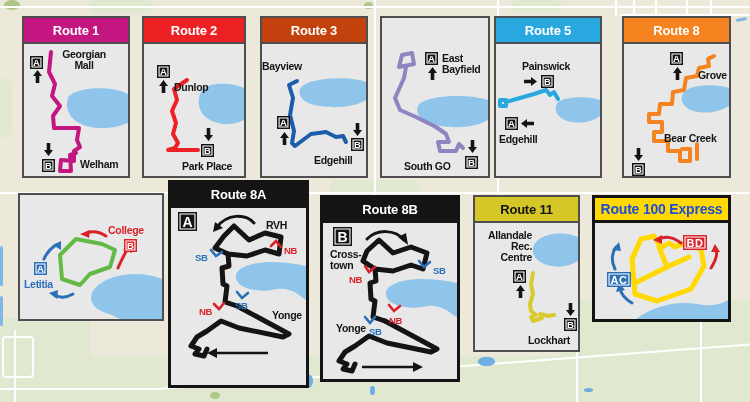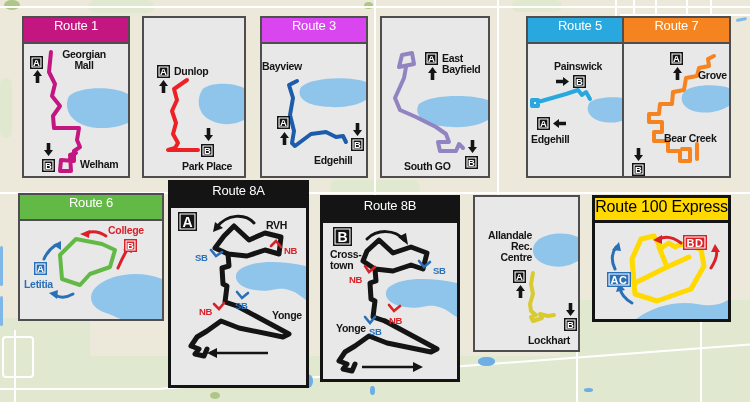--- a/index.html
+++ b/index.html
@@ -9,22 +9,22 @@
   .green{position:absolute;background:#e0e9cf;border-radius:8px}
   .dgreen{position:absolute;background:#aec687;border-radius:50%}
   .road-h{position:absolute;height:2px;background:#fff}
   .road-v{position:absolute;width:2px;background:#fff}
   .stream{position:absolute;background:#7fb8e8;border-radius:2px}
   .pond{position:absolute;background:#6faee4;border-radius:45%}
   .blockline{position:absolute;border:2px solid #fff;background:transparent}
   
   .card{position:absolute;background:#e8e8e9;border:2px solid #4e4e50;box-sizing:border-box}
   .card.heavy{border:3px solid #141414}
-  .hdr{height:24px;display:flex;justify-content:center;
-       font-weight:normal;font-size:13px;letter-spacing:-0.2px;color:#fff;border-bottom:2px solid #4e4e50}
+  .hdr{height:24px;display:flex;align-items:center;justify-content:center;
+       font-weight:bold;font-size:13px;letter-spacing:-0.2px;color:#fff;border-bottom:2px solid #4e4e50}
   .card.heavy .hdr{border-bottom:3px solid #141414;height:22px}
   .body{position:absolute;left:0;right:0;bottom:0;top:26px;overflow:hidden}
   .card.heavy .body{top:25px}
   .bsvg{position:absolute;left:0;top:0}
   .lbl{position:absolute;font-weight:bold;color:#141414;font-size:10.5px;line-height:11px;
        letter-spacing:-0.3px;white-space:nowrap}
   .lbl span{display:block}
   .mk{position:absolute;width:13px;height:13px;--c:#141414;background:var(--c);
       box-shadow:inset 0 0 0 1.5px var(--c),inset 0 0 0 2.6px #fff;
       color:#fff;font-weight:bold;font-size:9.5px;display:flex;align-items:center;justify-content:center}
@@ -33,26 +33,26 @@
   .mk.blue{--c:#2a70b8}
   .mk.red{--c:#d92128}
   .dar{position:absolute;width:9px;height:13px}
   .dar.down{transform:rotate(180deg)}
   .dar.left{transform:rotate(-90deg)}
   .dar.right{transform:rotate(90deg)}
   .tag{position:absolute;font-weight:bold;font-size:9.5px;letter-spacing:-0.3px}
   .tag.blue{color:#2a70b8}
   .tag.red{color:#d92128}
   
-  .r1 .hdr{background:#c31680}.r2 .hdr{background:#ed2024}.r3 .hdr{background:#d946ef}
+  .r1 .hdr{background:#c31680}.r2 .hdr{background:#ed2024}.r3 .hdr{background:#c2410c}
   .r4 .hdr{background:#9184c0}.r5 .hdr{background:#29a8e0}.r7 .hdr{background:#f5831f}
   .r6 .hdr{background:#62b946}
   .r8a .hdr,.r8b .hdr{background:#141414}
   .r11 .hdr{background:#d5c728;color:#141414}
-  .r100 .hdr{background:#ffd900;color:#000000;font-size:16px}
+  .r100 .hdr{background:#ffd900;color:#1d4ed8;font-size:14px}
 </style>
 </head>
 <body>
 
 <div id="stage">
 
   <div>
     <div class="green" style="left:88px;top:0;width:66px;height:13px"></div>
     <div class="green" style="left:512px;top:0;width:50px;height:12px"></div>
     <div class="green" style="left:0;top:78px;width:12px;height:60px"></div>
@@ -107,27 +107,30 @@
       </div>
       <svg class="dar down" style="left:20px;top:99px" viewBox="0 0 9 13">
           <path d="M4.5,0 L9,6 L6.3,6 L6.3,13 L2.7,13 L2.7,6 L0,6 Z" fill="#141414"></path>
         </svg>
       <div class="mk" style="left:18px;top:115px">B</div>
       <div class="lbl" style="left:56px;top:115px">Welham</div>
     </div>
   </div>
 
   <div class="card r2" style="left:142px;top:16px;width:104px;height:162px">
+    <div class="hdr">
+        <span>Route 2</span>
+      </div>
     <div class="body">
       <svg class="bsvg" width="100" height="134">
         <path d="M58,46 C52,56 54,70 66,76 C80,83 92,80 100,76 L100,44 C88,38 64,38 58,46 Z" fill="#8fc5ea"></path>
         <path d="M43,36 L30,45 L33,56 L28,67 L32,79 L29,90 L34,99 L31,104 L24,106 L54,106" fill="none" stroke="#ed2024" stroke-width="4" stroke-linejoin="round" stroke-linecap="round"></path>
       </svg>
       <div class="mk" style="left:13px;top:21px">A</div>
-      <div class="lbl" style="left:30px;top:22px">Dunlop</div>
+      <div class="lbl" style="left:30px;top:38px">Dunlop</div>
       <svg class="dar" style="left:15px;top:36px" viewBox="0 0 9 13">
           <path d="M4.5,0 L9,6 L6.3,6 L6.3,13 L2.7,13 L2.7,6 L0,6 Z" fill="#141414"></path>
         </svg>
       <svg class="dar down" style="left:60px;top:84px" viewBox="0 0 9 13">
           <path d="M4.5,0 L9,6 L6.3,6 L6.3,13 L2.7,13 L2.7,6 L0,6 Z" fill="#141414"></path>
         </svg>
       <div class="mk" style="left:57px;top:100px">B</div>
       <div class="lbl" style="left:38px;top:117px">Park Place</div>
     </div>
   </div>
@@ -170,21 +173,21 @@
         <span>Bayfield</span>
       </div>
       <svg class="dar down" style="left:86px;top:96px" viewBox="0 0 9 13">
           <path d="M4.5,0 L9,6 L6.3,6 L6.3,13 L2.7,13 L2.7,6 L0,6 Z" fill="#141414"></path>
         </svg>
       <div class="mk" style="left:83px;top:112px">B</div>
       <div class="lbl" style="left:22px;top:117px">South GO</div>
     </div>
   </div>
 
-  <div class="card r5" style="left:526px;top:16px;width:108px;height:162px">
+  <div class="card r5" style="left:494px;top:16px;width:108px;height:162px">
     <div class="hdr">
         <span>Route 5</span>
       </div>
     <div class="body">
       <svg class="bsvg" width="104" height="134">
         <path d="M62,58 C56,66 62,76 76,78 C90,80 98,76 104,72 L104,56 C94,52 70,52 62,58 Z" fill="#8fc5ea"></path>
         <path d="M4,62 L4,56 L10,56 L10,62 Z M10,58 L38,50 L50,46 L54,51 L58,48 L62,55" fill="none" stroke="#29a8e0" stroke-width="4" stroke-linejoin="round" stroke-linecap="round"></path>
       </svg>
       <div class="lbl" style="left:26px;top:17px">Painswick</div>
       <svg class="dar right" style="left:30px;top:31px" viewBox="0 0 9 13">
@@ -194,21 +197,21 @@
       <div class="mk" style="left:9px;top:73px">A</div>
       <svg class="dar left" style="left:27px;top:73px" viewBox="0 0 9 13">
           <path d="M4.5,0 L9,6 L6.3,6 L6.3,13 L2.7,13 L2.7,6 L0,6 Z" fill="#141414"></path>
         </svg>
       <div class="lbl" style="left:3px;top:90px">Edgehill</div>
     </div>
   </div>
 
   <div class="card r7" style="left:622px;top:16px;width:109px;height:162px">
     <div class="hdr">
-        <span>Route 7</span>
+        <span>Route 8</span>
       </div>
     <div class="body">
       <svg class="bsvg" width="105" height="134">
         <path d="M60,48 C54,56 60,66 74,68 C88,70 98,66 105,62 L105,44 C94,40 68,40 60,48 Z" fill="#8fc5ea"></path>
         <path d="M90,12 L84,15 L85,22 L75,24 L73,32 L62,34 L60,46 L49,48 L48,60 L36,60 L35,70 L25,70 L25,78 L38,78 L38,88 L30,88 L30,97 L44,97 L44,107 L56,107 L56,117 L66,117 L66,105 L58,105" fill="none" stroke="#f5831f" stroke-width="4" stroke-linejoin="round" stroke-linecap="round"></path>
         <path d="M73,100 L73,115" fill="none" stroke="#f5831f" stroke-width="4" stroke-linecap="round"></path>
       </svg>
       <div class="mk" style="left:46px;top:8px">A</div>
       <svg class="dar" style="left:49px;top:23px" viewBox="0 0 9 13">
           <path d="M4.5,0 L9,6 L6.3,6 L6.3,13 L2.7,13 L2.7,6 L0,6 Z" fill="#141414"></path>
@@ -216,23 +219,20 @@
       <div class="lbl" style="left:74px;top:26px">Grove</div>
       <div class="lbl" style="left:40px;top:89px">Bear Creek</div>
       <svg class="dar down" style="left:10px;top:104px" viewBox="0 0 9 13">
           <path d="M4.5,0 L9,6 L6.3,6 L6.3,13 L2.7,13 L2.7,6 L0,6 Z" fill="#141414"></path>
         </svg>
       <div class="mk" style="left:8px;top:119px">B</div>
     </div>
   </div>
 
   <div class="card r6" style="left:18px;top:193px;width:146px;height:128px">
-    <div class="hdr">
-        <span>Route 6</span>
-      </div>
     <div class="body">
       <svg class="bsvg" width="142" height="100">
         <path d="M76,66 C66,76 72,88 86,92 C94,94 100,100 112,100 L142,100 L142,58 C118,48 88,54 76,66 Z" fill="#8fc5ea"></path>
         <path d="M40,34 L56,18 L82,23 L95,29 L90,46 L70,53 L60,64 L42,58 Z" fill="none" stroke="#62b946" stroke-width="4" stroke-linejoin="round"></path>
         <path d="M86,15 C78,10 72,10 67,12" fill="none" stroke="#d92128" stroke-width="3" stroke-linecap="round"></path>
         <polygon points="60,13 70,9 69,17" fill="#d92128"></polygon>
         <path d="M98,47 C101,40 104,34 107,29" fill="none" stroke="#d92128" stroke-width="3" stroke-linecap="round"></path>
         <polygon points="110,23 112,32 103,29" fill="#d92128"></polygon>
         <path d="M24,38 C27,31 31,27 36,24" fill="none" stroke="#2a70b8" stroke-width="3" stroke-linecap="round"></path>
         <polygon points="41,20 41,29 33,24" fill="#2a70b8"></polygon>
@@ -301,20 +301,23 @@
       </div>
       <div class="tag red" style="left:26px;top:51px">NB</div>
       <div class="tag blue" style="left:110px;top:42px">SB</div>
       <div class="tag red" style="left:66,top:92px;left:66px;top:92px">NB</div>
       <div class="tag blue" style="left:46px;top:103px">SB</div>
       <div class="lbl" style="left:13px;top:100px">Yonge</div>
     </div>
   </div>
 
   <div class="card r11" style="left:473px;top:195px;width:107px;height:157px">
+    <div class="hdr">
+        <span>Route 11</span>
+      </div>
     <div class="body">
       <svg class="bsvg" width="103" height="129">
         <path d="M62,18 C54,26 58,38 72,42 C86,46 96,42 103,38 L103,14 C90,8 70,10 62,18 Z" fill="#8fc5ea"></path>
         <path d="M58,50 L56,61 L58,71 L55,81 L56,88 L61,92 L56,94 L58,98 L67,95 L65,91 L73,93 L79,92" fill="none" stroke="#d9ca2e" stroke-width="4" stroke-linejoin="round" stroke-linecap="round"></path>
       </svg>
       <div class="lbl" style="left:5px;top:7px;width:52px;text-align:right">
         <span>Allandale</span>
         <span>Rec.</span>
         <span>Centre</span>
       </div>

